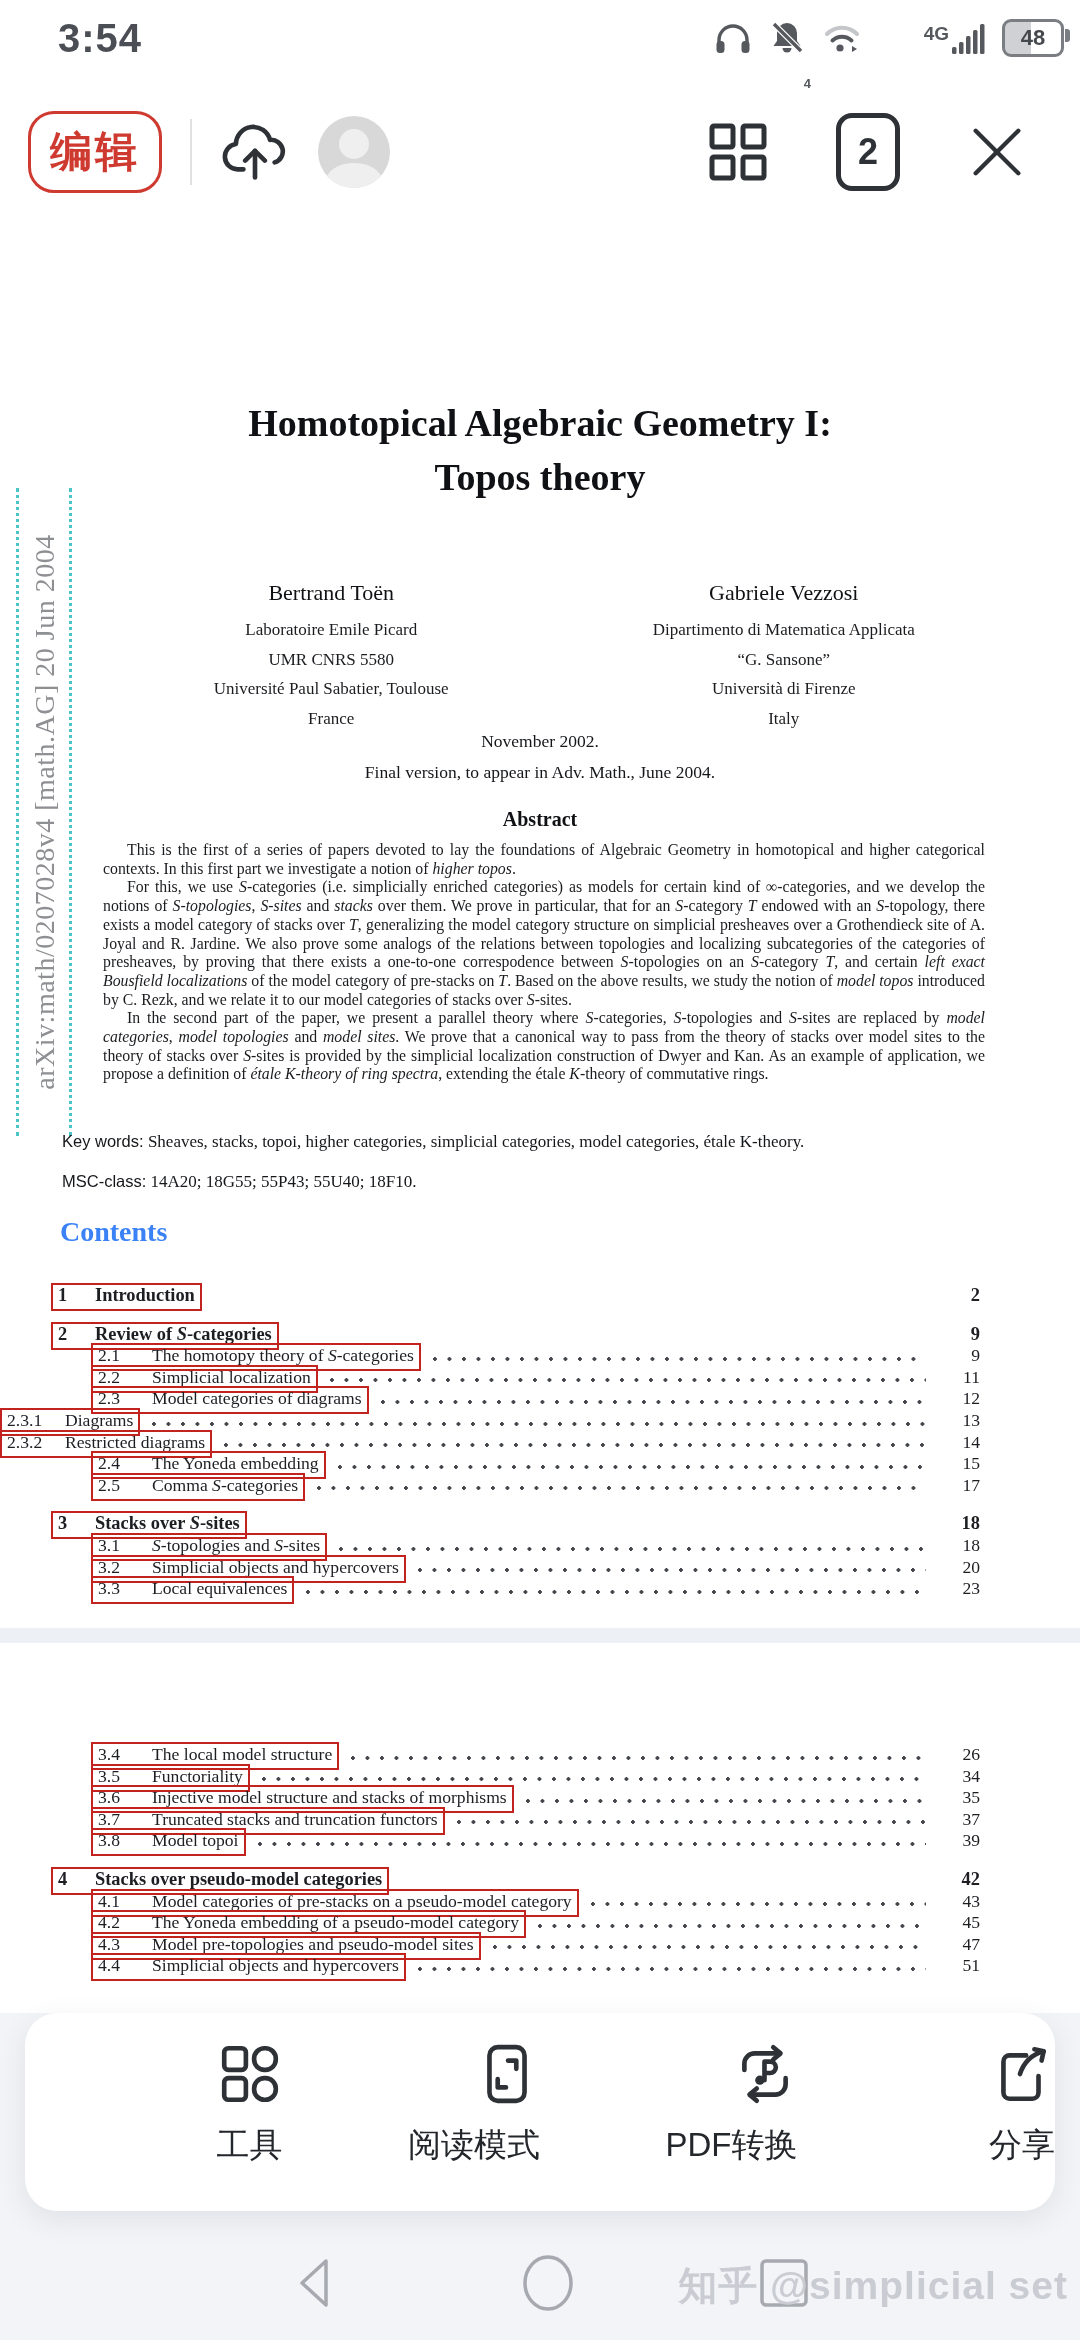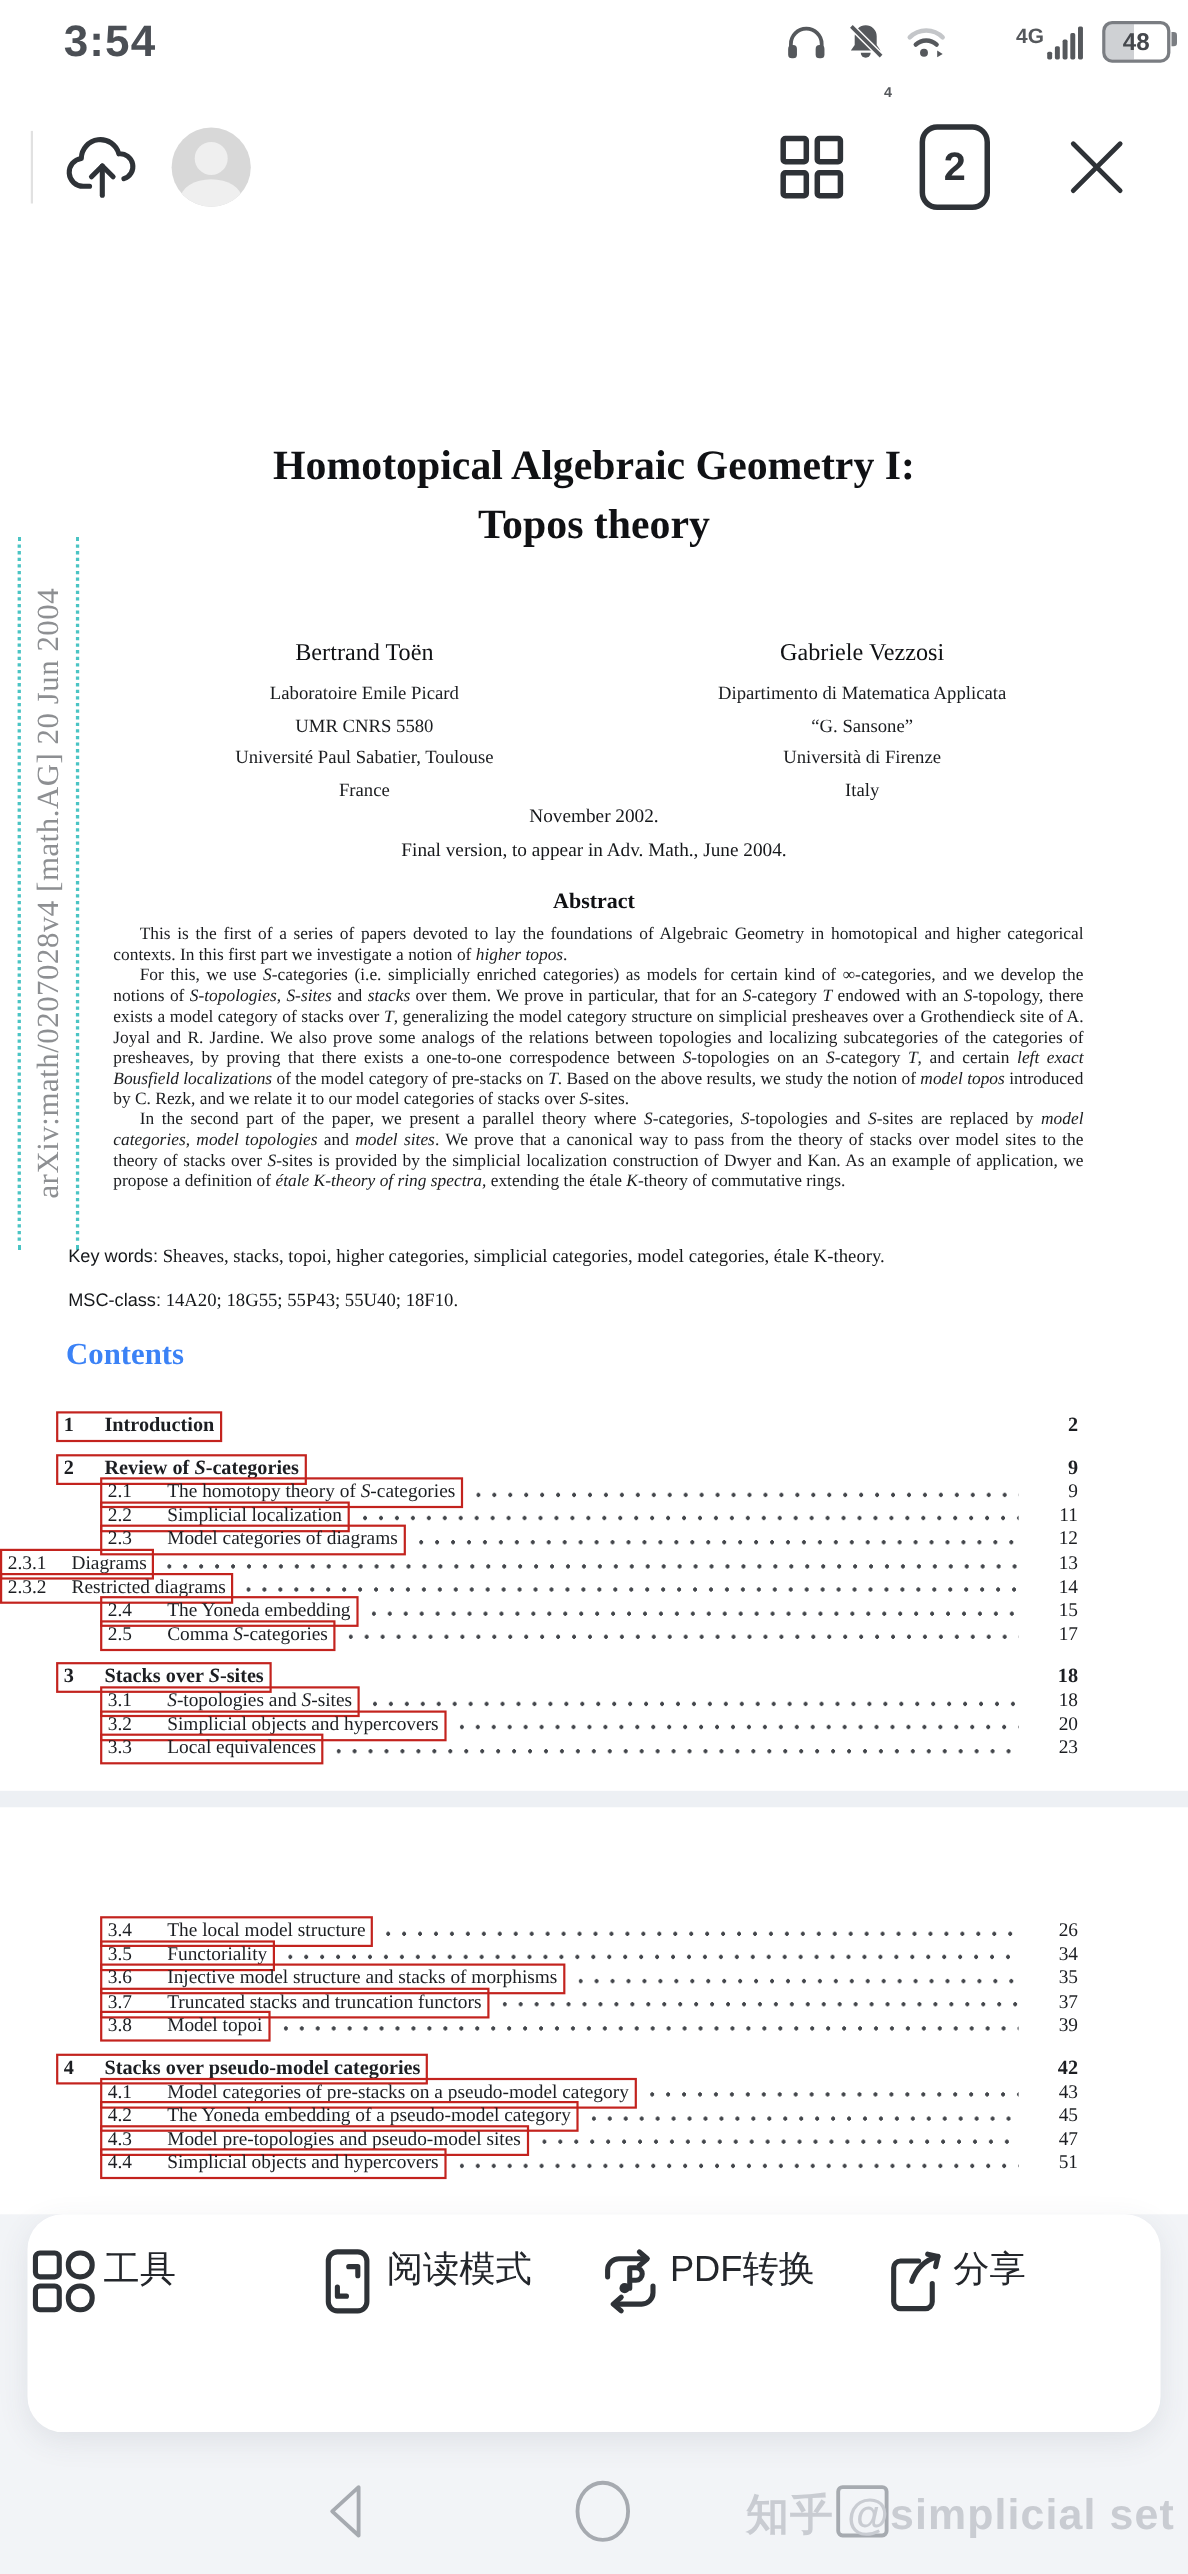--- a/index.html
+++ b/index.html
@@ -69,21 +69,21 @@
               background-size:14.5px 4px;background-repeat:repeat-x;background-position:left bottom 4px;}
   .section .toc-leader{background:none;}
   .toc-page{min-width:42px;text-align:right;}
 
   .page-gap{position:absolute;top:1628px;left:0;right:0;height:15px;background:#edf0f4;}
 
   
   .bottom-zone{position:absolute;left:0;top:2013px;right:0;height:327px;background:#f2f4f7;}
   .sheet{position:absolute;left:25px;top:0;width:1030px;height:198px;background:#fff;border-radius:32px;
          box-shadow:0 8px 28px rgba(60,70,90,0.10);display:flex;align-items:flex-start;padding-top:28px;box-sizing:border-box;}
-  .action{flex:1;display:flex;align-items:flex-start;gap:3px;}
+  .action{flex:1;display:flex;flex-direction:column;align-items:flex-end;gap:16px;}
   .action-label{font-size:33px;color:#23262b;}
   .navbar{position:absolute;left:0;top:198px;right:0;height:129px;}
   .nav-icon{position:absolute;}
   .watermark{position:absolute;right:12px;top:48px;font-size:39px;font-weight:600;color:#c9ccd2;letter-spacing:1px;}
 
   svg{display:block;}
 </style>
 </head>
 <body>
 
@@ -126,20 +126,23 @@
           <rect x="30" y="5" width="4.5" height="30" rx="1.5" fill="#55585c"></rect>
         </svg>
       </span>
       <span class="battery">
         <span>48</span>
       </span>
     </div>
   </div>
 
   <div class="toolbar">
+    <div class="edit-btn">
+      <span>编辑</span>
+    </div>
     <div class="tb-divider"></div>
     <div class="tb-icon">
       <svg width="74" height="78" viewBox="0 0 64 64" fill="none" stroke="#2e3237" stroke-width="4" stroke-linecap="round" stroke-linejoin="round">
         <path d="M22 47 h-5 a11 11 0 0 1 -1.5 -21.9 A15 15 0 0 1 45 21.5 A10 10 0 0 1 49 41"></path>
         <path d="M32 54 V31"></path>
         <path d="M23.5 39.5 L32 31 l8.5 8.5"></path>
       </svg>
     </div>
     <div class="avatar">
       <div class="head"></div>

